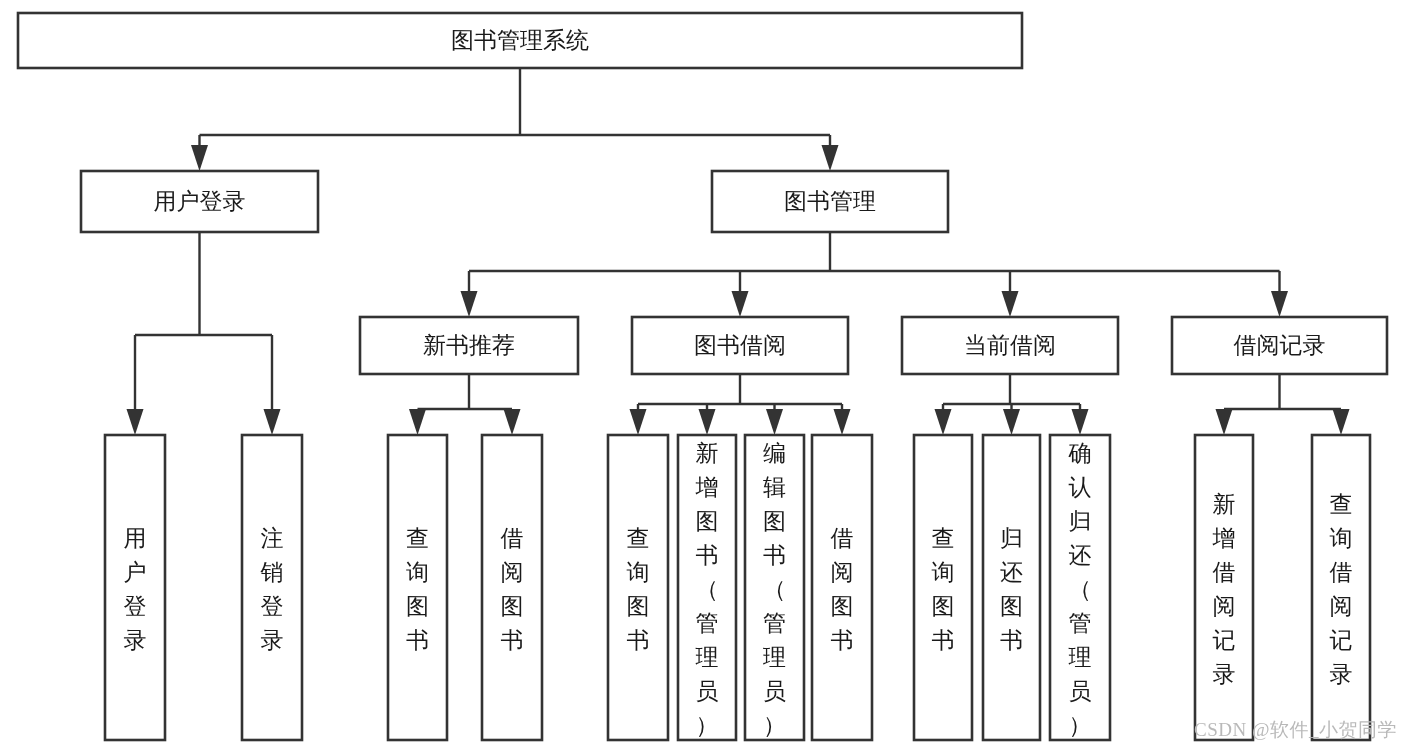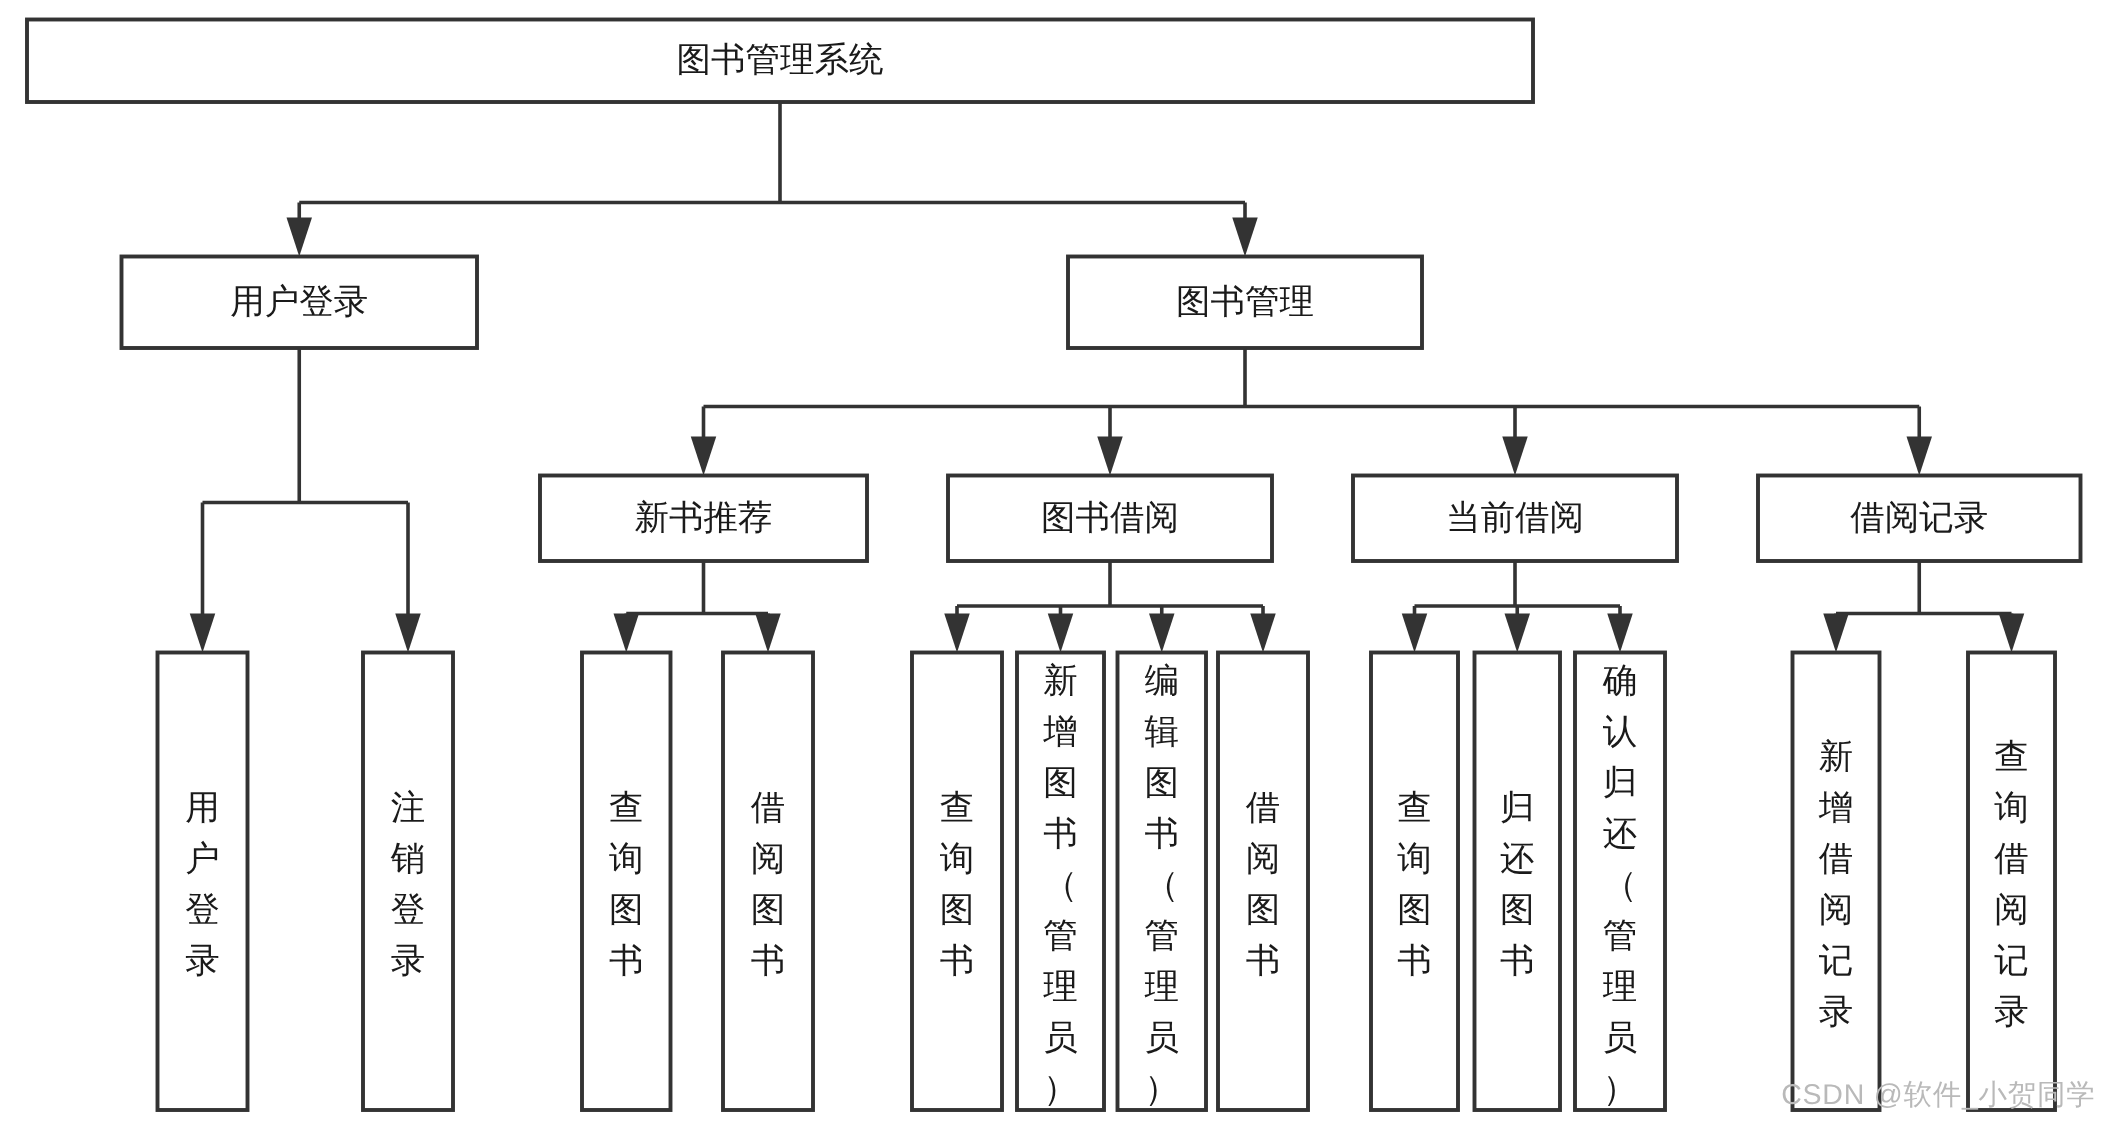--- a/index.html
+++ b/index.html
@@ -57,21 +57,21 @@
   .node-label-v {
     font-family: "Liberation Sans", "DejaVu Sans", sans-serif;
     fill: #1a1a1a;
     font-size: 23px;
     text-anchor: middle;
   }
   .watermark {
     position: absolute;
     right: 8px;
     bottom: 4px;
-    font-family: Liberation Sans, sans-serif;
+    font-family: Liberation Serif, serif;
     font-size: 19px;
     color: #b9b9b9;
     letter-spacing: 0.5px;
     white-space: nowrap;
     pointer-events: none;
     user-select: none;
   }
 </style>
 </head>
 <body>

